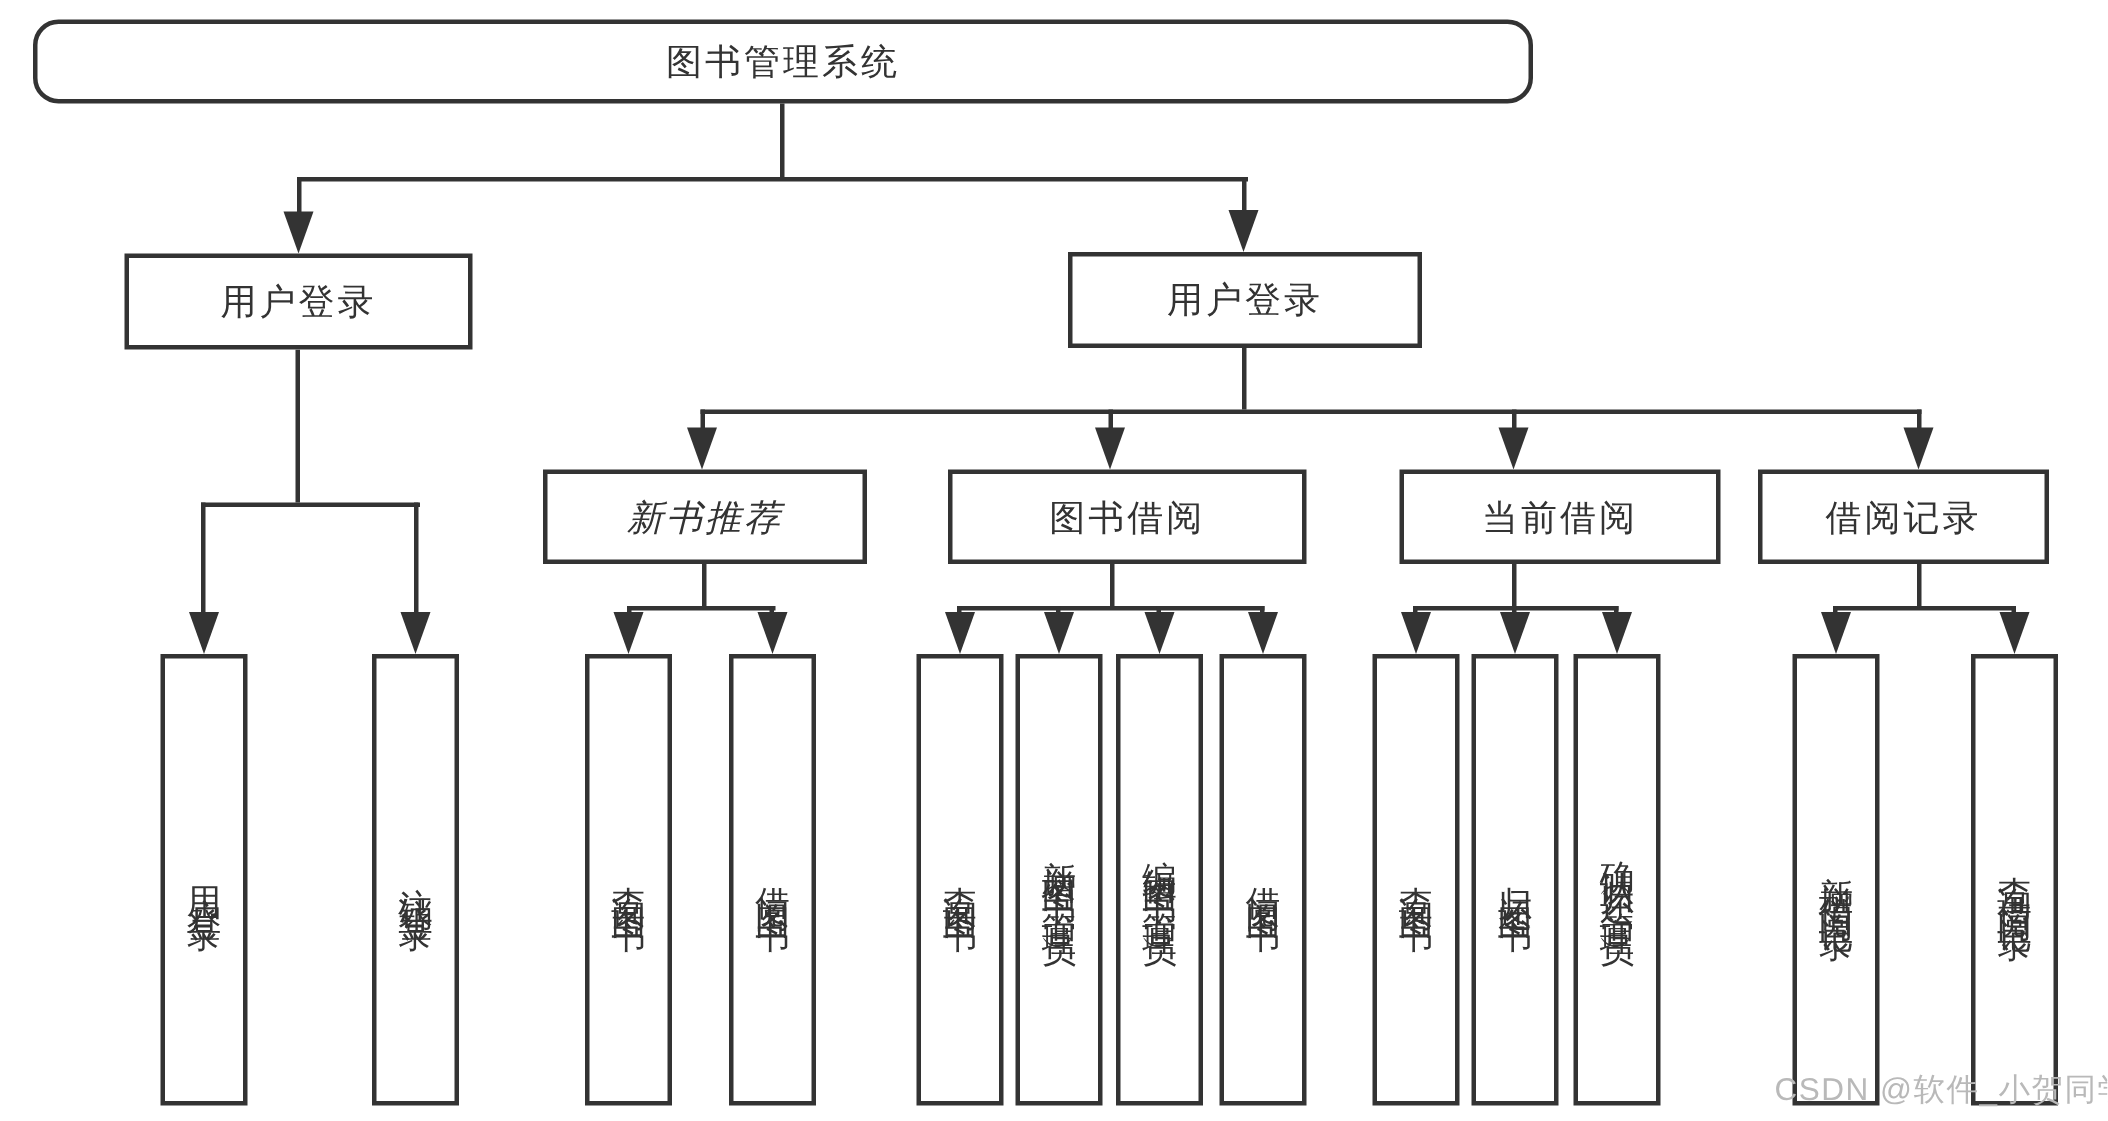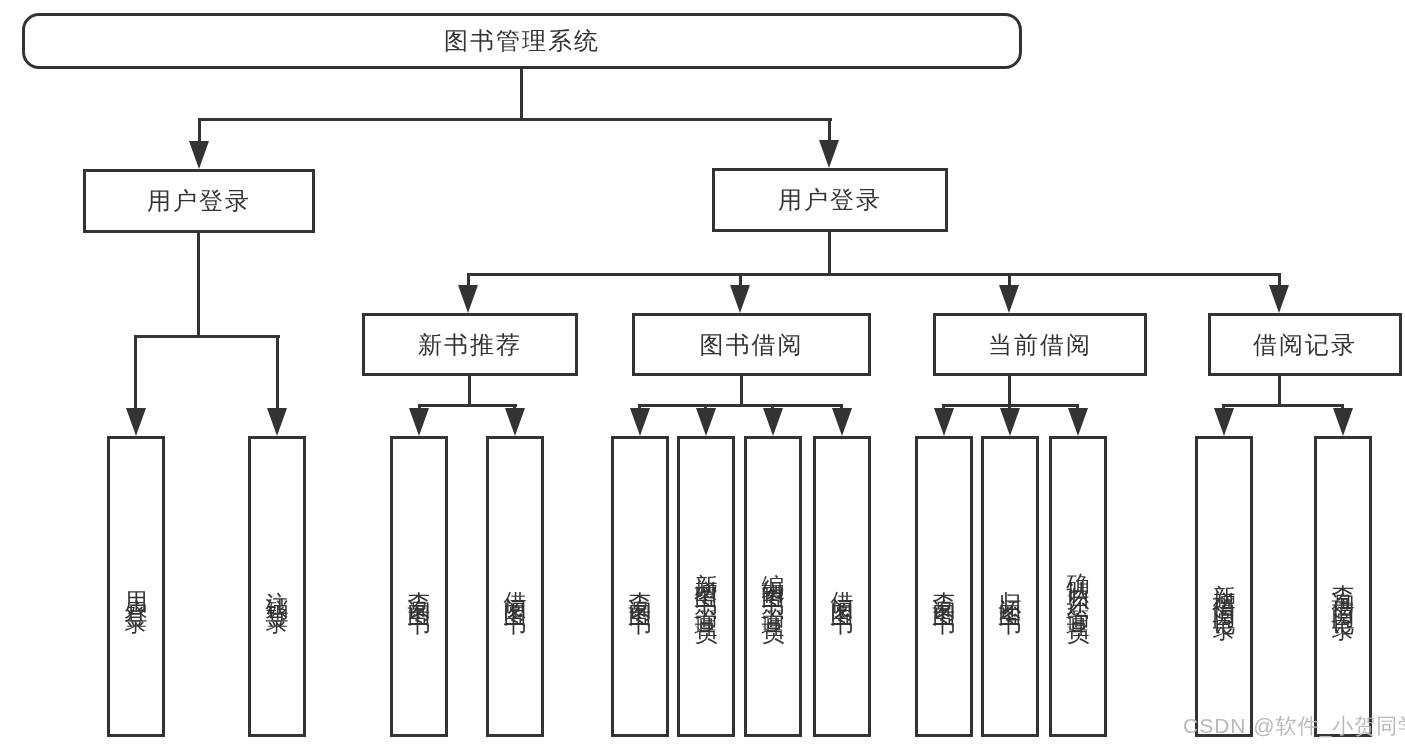--- a/index.html
+++ b/index.html
@@ -71,30 +71,30 @@
     <span>图书管理系统</span>
   </div>
 
   <div class="hbox" style="left:83px;top:169px;width:232px;height:64px;">
     <span>用户登录</span>
   </div>
   <div class="hbox" style="left:712px;top:168px;width:236px;height:64px;">
     <span>用户登录</span>
   </div>
 
-  <div class="hbox" style="left:362px;top:313px;width:216px;height:63px;">
+  <div class="hbox" style="left:362px;top:313px;width:216px;height:63px;font-style:italic;">
     <span>新书推荐</span>
   </div>
   <div class="hbox" style="left:632px;top:313px;width:239px;height:63px;">
     <span>图书借阅</span>
   </div>
   <div class="hbox" style="left:933px;top:313px;width:214px;height:63px;">
     <span>当前借阅</span>
   </div>
-  <div class="hbox" style="left:1172px;top:313px;width:194px;height:63px;margin-left:36px;">
+  <div class="hbox" style="left:1172px;top:313px;width:194px;height:63px;">
     <span>借阅记录</span>
   </div>
 
   <div class="vbox" style="left:107px;">
     <span class="vtext">用户登录</span>
   </div>
   <div class="vbox" style="left:248px;">
     <span class="vtext">注销登录</span>
   </div>
 

